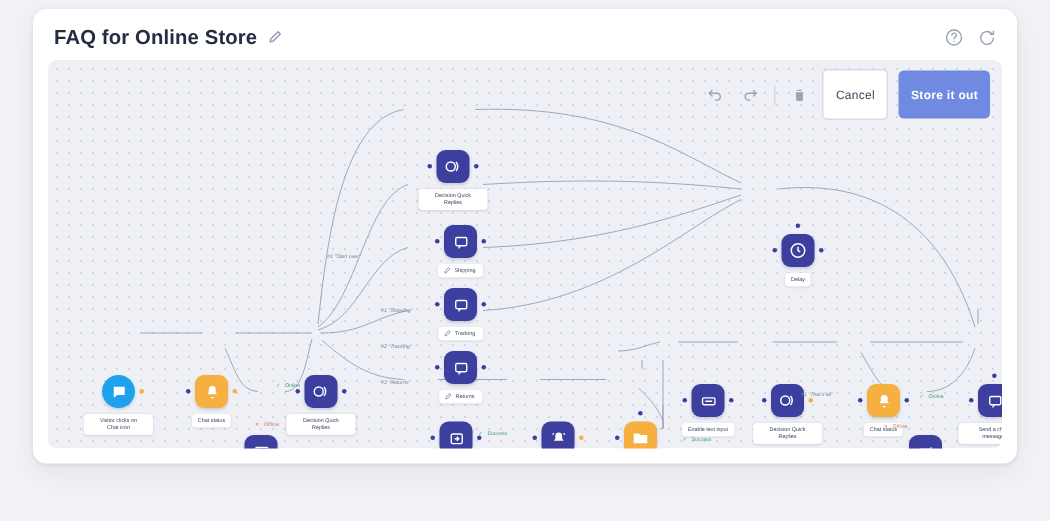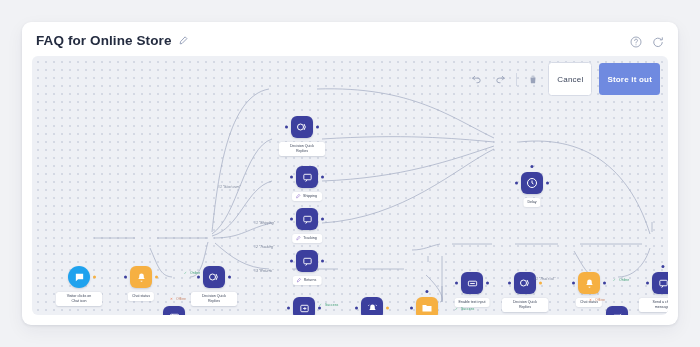--- a/index.html
+++ b/index.html
@@ -3,21 +3,21 @@
 <meta charset="utf-8">
 <style>
   * { box-sizing: border-box; margin:0; padding:0; }
   html,body { width:700px; height:347px; overflow:hidden; }
   body {
     background:#f1f2f5;
     font-family:"Liberation Sans", sans-serif;
     -webkit-font-smoothing:antialiased;
   }
   #app {
-    position:absolute; left:22px; top:22px;
+    position:absolute; left:22px; top:6px;
     width:656px; height:303px;
     background:#ffffff;
     border-radius:9px;
     box-shadow:0 1px 3px rgba(30,35,70,.10), 0 6px 18px rgba(30,35,70,.06);
     overflow:hidden;
   }
   
   #header {
     position:absolute; left:0; top:0; width:100%; height:36px;
     display:flex; align-items:center;

